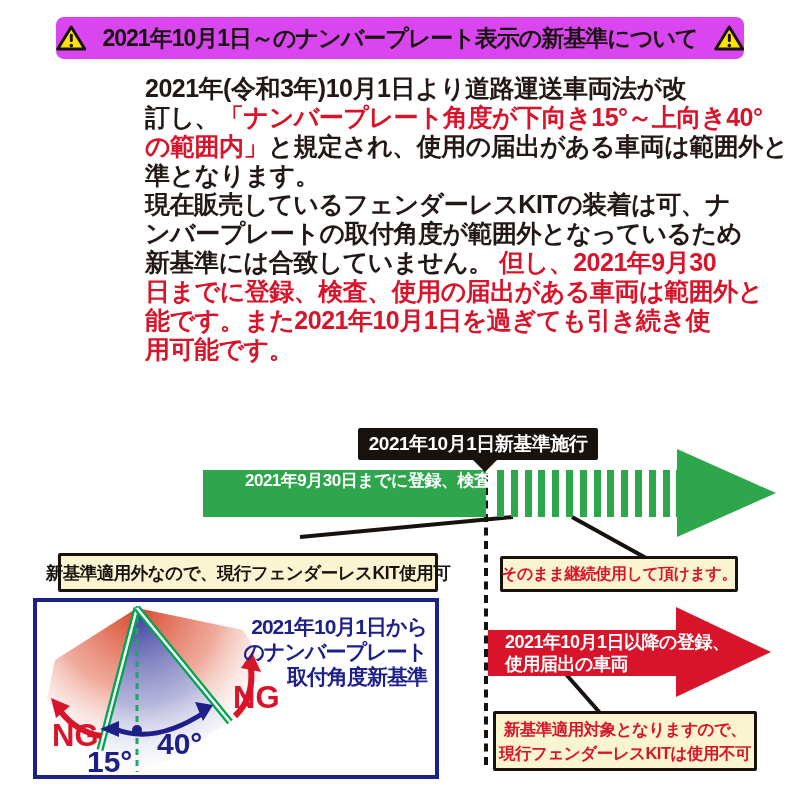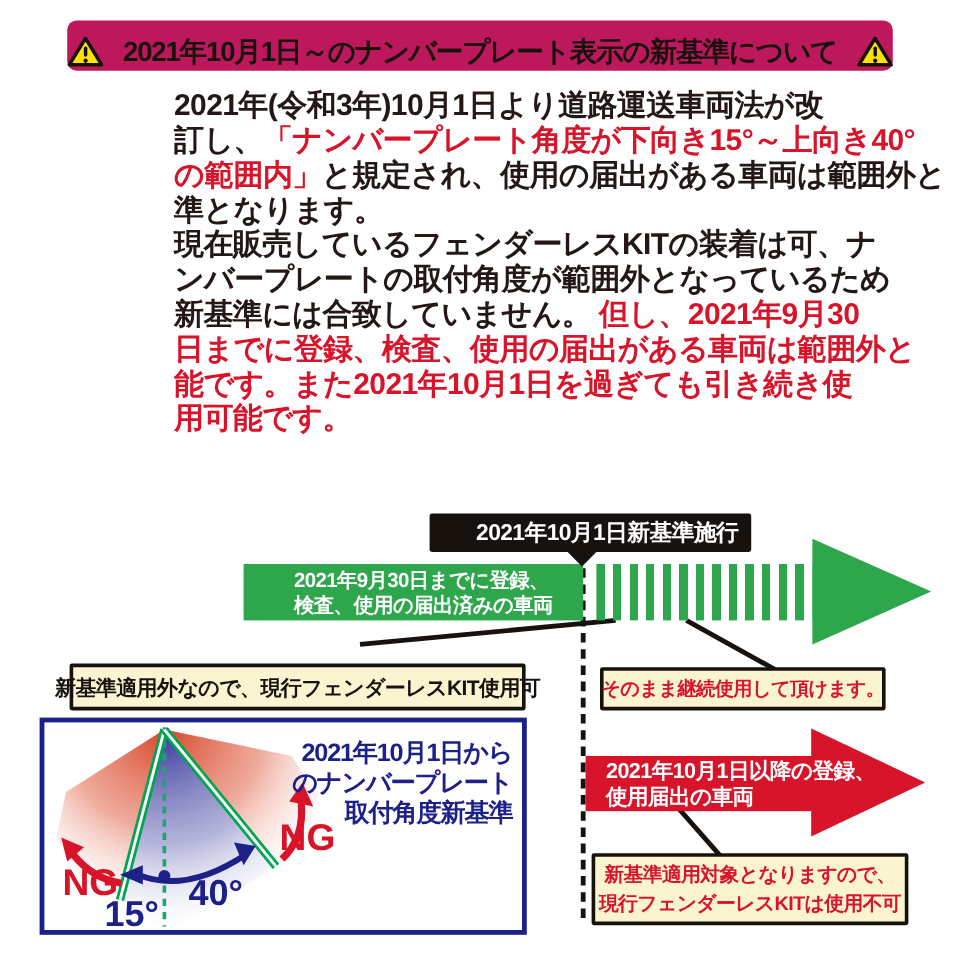--- a/index.html
+++ b/index.html
@@ -1,39 +1,39 @@
 <!DOCTYPE html>
 <html><head>
 <meta charset="utf-8">
 <style>
   html,body{margin:0;padding:0;background:#fff;}
   #page{position:relative;width:800px;height:800px;background:#ffffff;overflow:hidden;
         font-family:"Liberation Sans","DejaVu Sans",sans-serif;}
   
-  .header-bar{position:absolute;left:56px;top:17px;width:688px;height:42px;background:#be185d;
-        border-radius:8px;display:flex;align-items:flex-end;justify-content:center;gap:16px;}
+  .header-bar{position:absolute;left:56px;top:17px;width:688px;height:42px;background:#d946ef;
+        border-radius:8px;display:flex;align-items:center;justify-content:center;gap:16px;}
   .header-title{font-size:23px;font-weight:700;color:#17120e;letter-spacing:-1px;white-space:nowrap;}
   .warn-svg{display:block;}
   
   .body-text{position:absolute;left:145px;top:74px;width:625px;font-size:25px;line-height:29px;
         font-weight:600;color:#231815;letter-spacing:-0.5px;}
   .body-text .ln{white-space:nowrap;}
   .red{color:#d7142a;}
   
   #overlay{position:absolute;left:0;top:0;z-index:1;}
   
   .milestone{position:absolute;left:358px;top:428px;width:240px;height:32px;background:#17120e;
         color:#fff;display:flex;align-items:center;justify-content:center;font-size:19px;font-weight:700;
-        letter-spacing:-0.5px;z-index:3;border-radius:2px;white-space:nowrap;padding-left:28px;}
+        letter-spacing:-0.5px;z-index:3;border-radius:2px;white-space:nowrap;}
   .milestone:after{content:"";position:absolute;left:114px;top:31px;width:0;height:0;
         border-left:13px solid transparent;border-right:13px solid transparent;border-top:13px solid #17120e;}
   
   .g-body{position:absolute;left:203px;top:470px;width:283px;height:47px;background:#2ea64b;z-index:2;
         color:#fff;font-weight:700;font-size:17px;line-height:21px;letter-spacing:-0.5px;
-        display:flex;flex-direction:column;justify-content:center;padding-left:42px;box-sizing:border-box;white-space:nowrap;}
+        display:flex;flex-direction:row;justify-content:flex-start;padding-left:42px;box-sizing:border-box;white-space:nowrap;}
   .g-stripes{position:absolute;left:497px;top:470px;width:180px;height:47px;z-index:2;
         background:repeating-linear-gradient(90deg,#2ea64b 0px,#2ea64b 7px,rgba(0,0,0,0) 7px,rgba(0,0,0,0) 13.8px);}
   .g-head{position:absolute;left:677px;top:449px;width:0;height:0;z-index:2;
         border-top:44px solid transparent;border-bottom:44px solid transparent;border-left:99px solid #2ea64b;}
   
   .r-body{position:absolute;left:488px;top:630px;width:190px;height:46px;background:#d7142a;z-index:2;}
   .r-head{position:absolute;left:676px;top:607px;width:0;height:0;z-index:2;
         border-top:45px solid transparent;border-bottom:45px solid transparent;border-left:95px solid #d7142a;}
   .r-label{position:absolute;left:505px;top:632px;width:270px;z-index:3;color:#fff;font-weight:700;
         font-size:18px;line-height:21.5px;letter-spacing:-0.5px;white-space:nowrap;}

